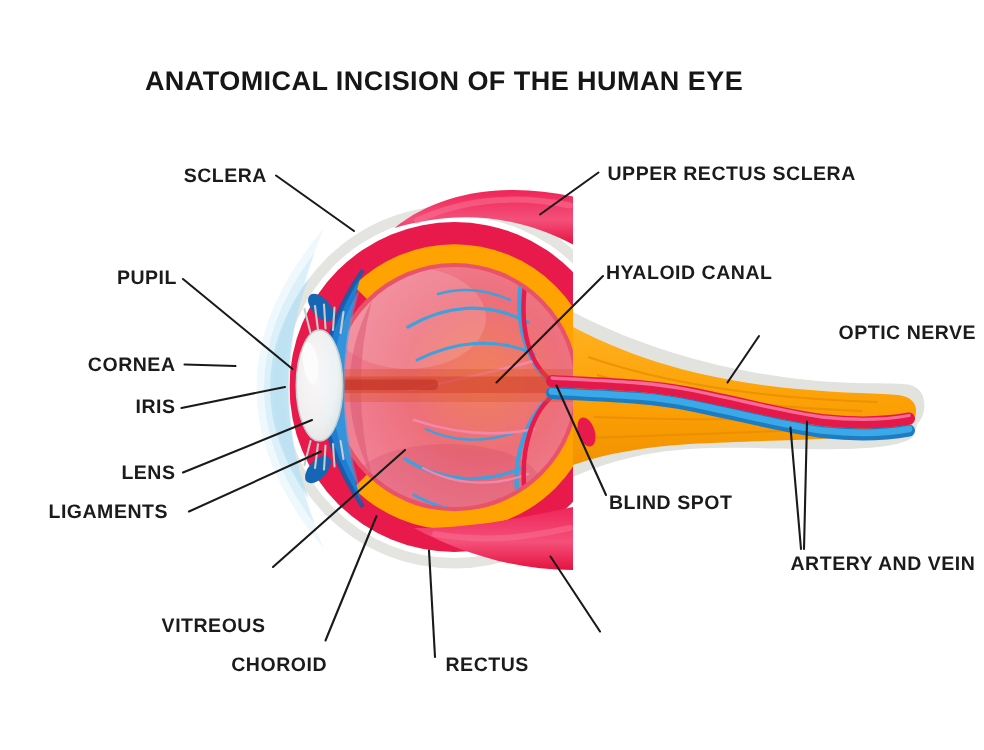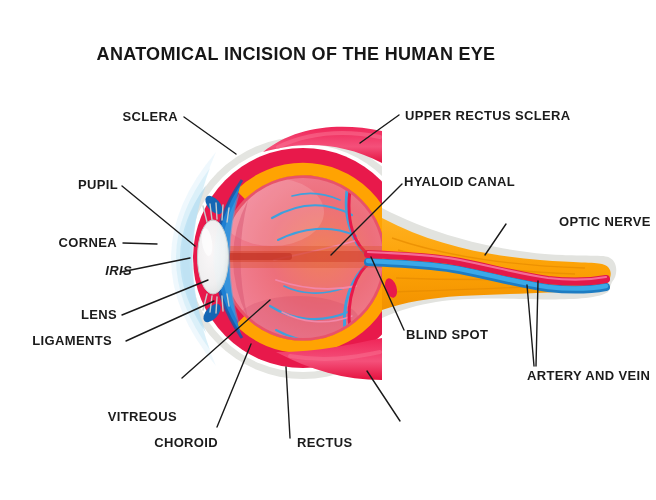--- a/index.html
+++ b/index.html
@@ -13,21 +13,21 @@
   }
   .diagram-svg{position:absolute;left:0;top:0;}
   .lbl{
     position:absolute;font-size:13px;font-weight:700;letter-spacing:.35px;
     color:#1b1b1b;white-space:nowrap;line-height:14px;
   }
   
   #lbl-sclera    {right:478px;top:110px;}
   #lbl-pupil     {right:538px;top:178px;}
   #lbl-cornea    {right:539px;top:236px;}
-  #lbl-iris      {right:524px;top:264px;font-style:italic;}
+  #lbl-iris      {right:539px;top:264px;}
   #lbl-lens      {right:539px;top:308px;}
   #lbl-ligaments {right:544px;top:334px;}
   #lbl-vitreous  {right:479px;top:374px;margin-top:36px;}
   #lbl-retina    {right:438px;top:436px;}
   
   #lbl-choroid      {left:297px;top:436px;}
   #lbl-upper-rectus {left:405px;top:109px;}
   #lbl-hyaloid      {left:404px;top:175px;}
   #lbl-optic-nerve  {left:512px;top:215px;margin-left:47px;}
   #lbl-blind-spot   {left:406px;top:328px;}

